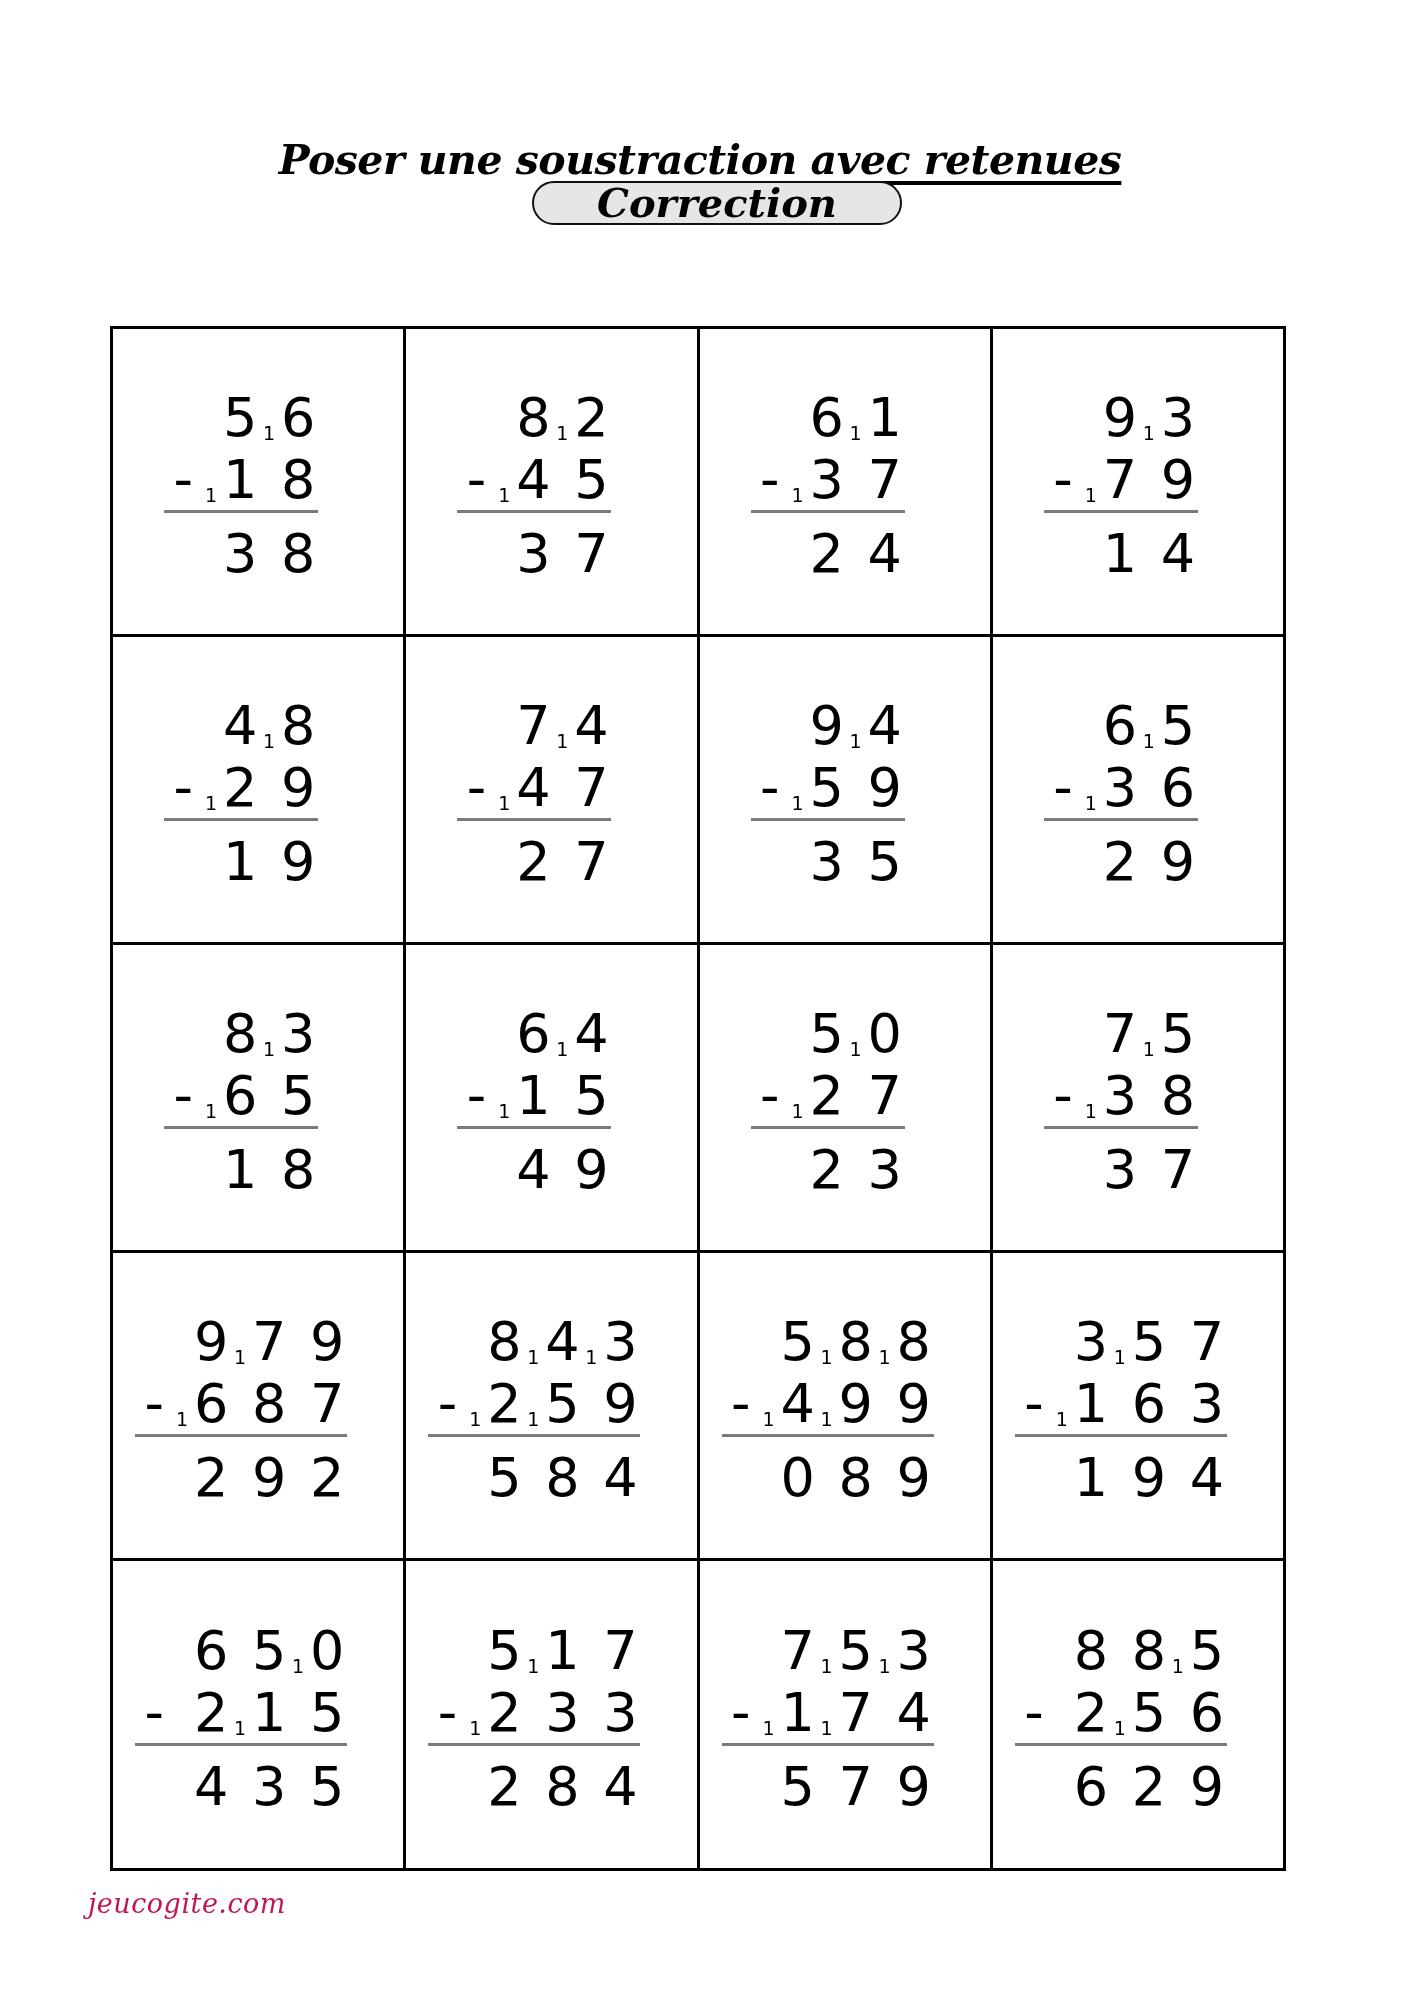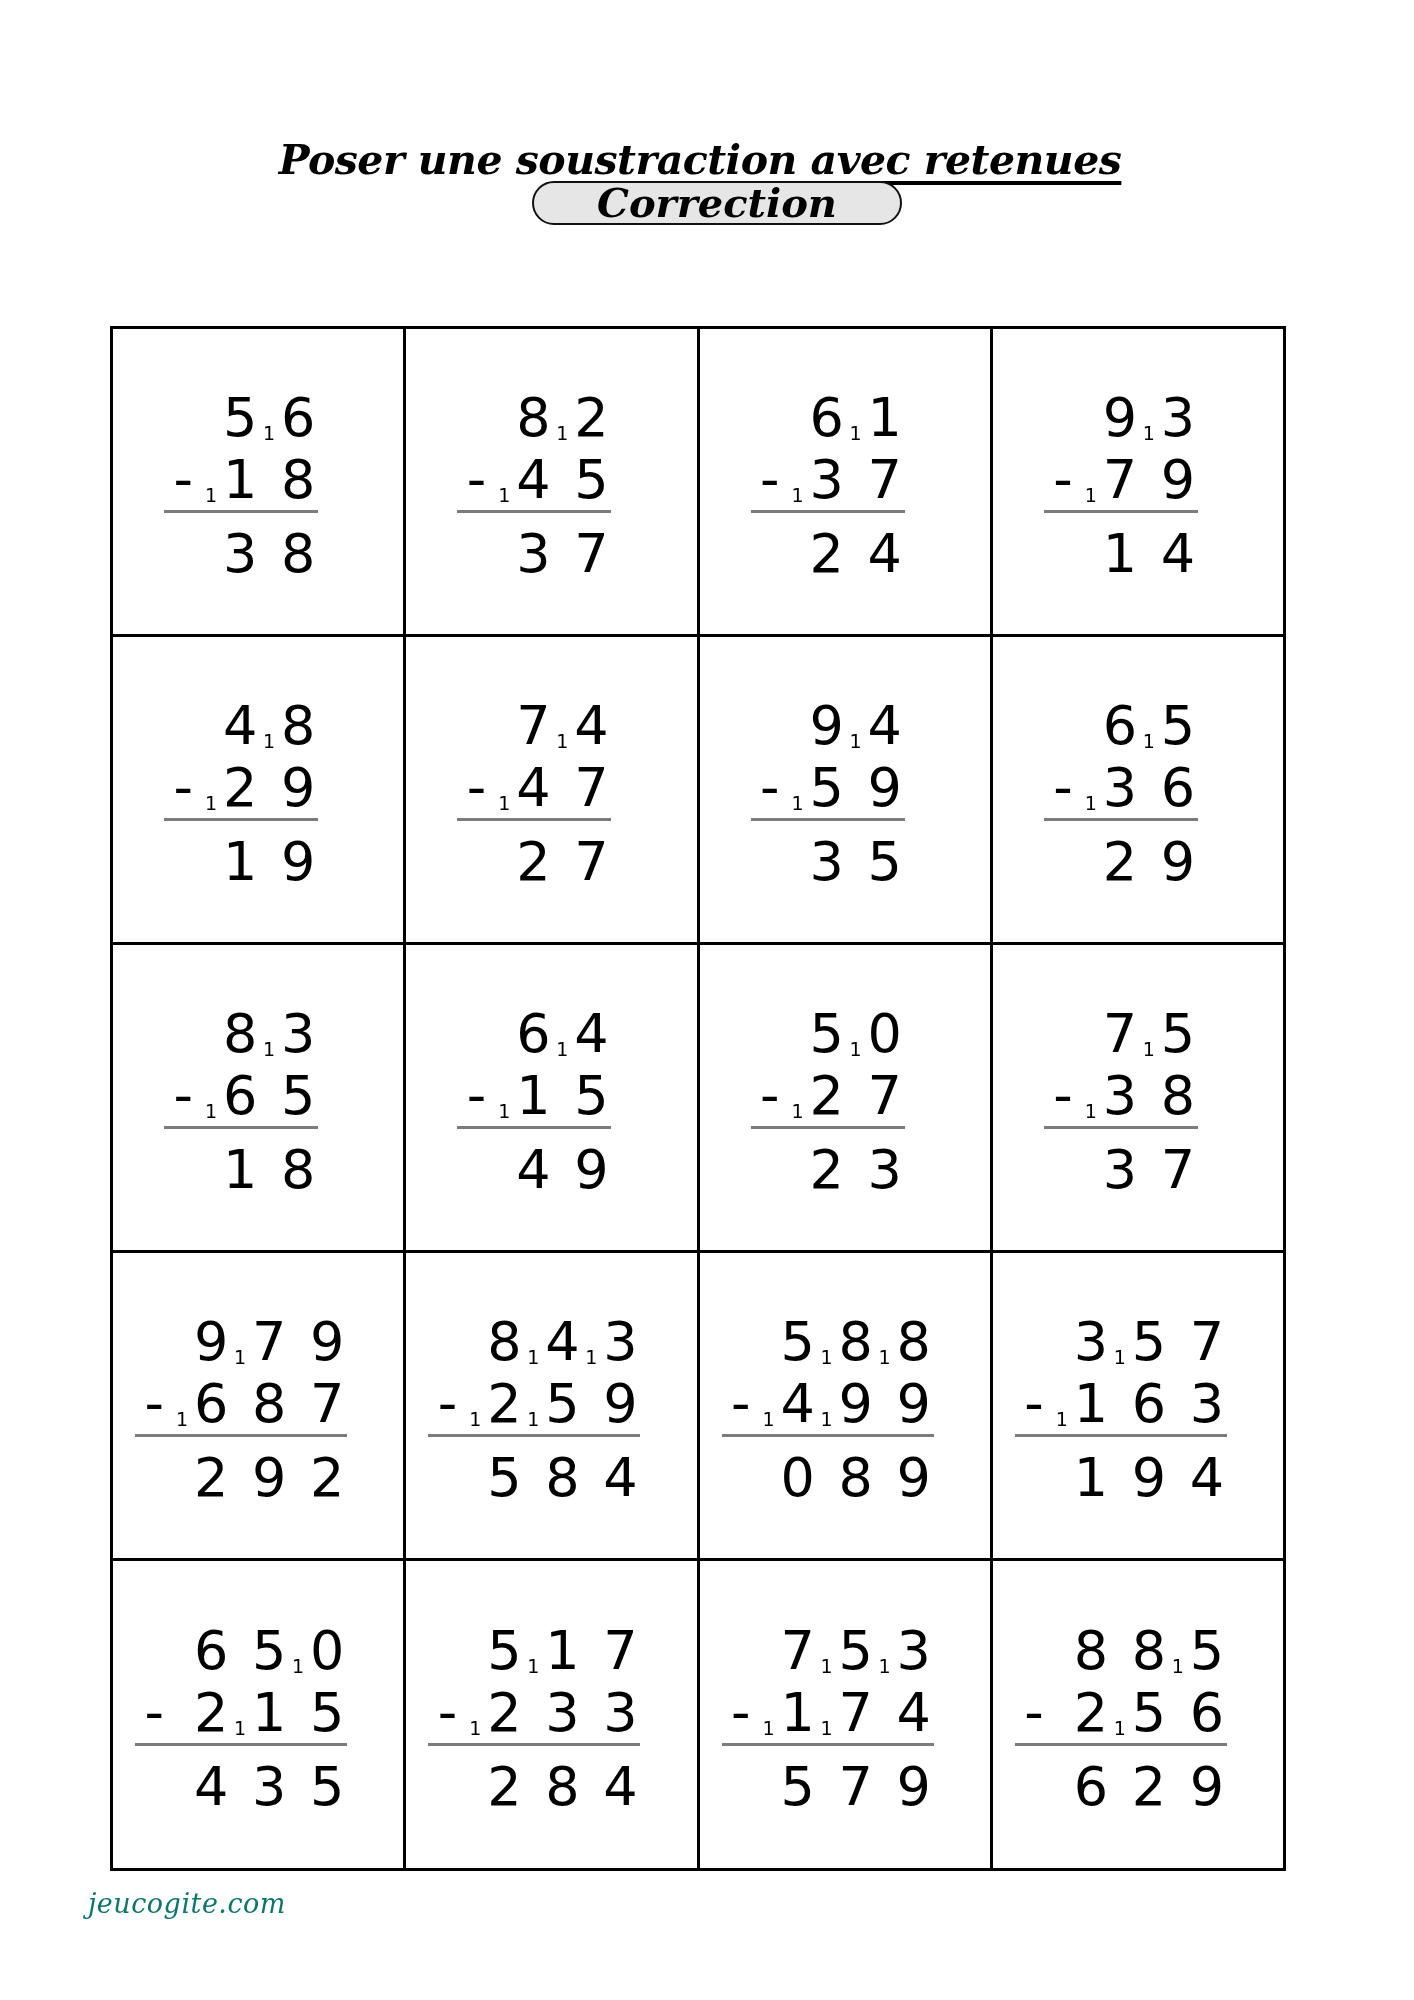--- a/index.html
+++ b/index.html
@@ -158,21 +158,21 @@
   
   .footer {
     position: absolute;
     left: 88px;
     top: 1888px;
   }
   .footer-label {
     font-family: "DejaVu Serif", serif;
     font-style: italic;
     font-size: 27px;
-    color: #0f766e;
+    color: #be185d;
     letter-spacing: 0.5px;
   }
 </style>
 </head>
 <body>
 
 <div class="page">
 
   <div class="header">
     <div class="title">

